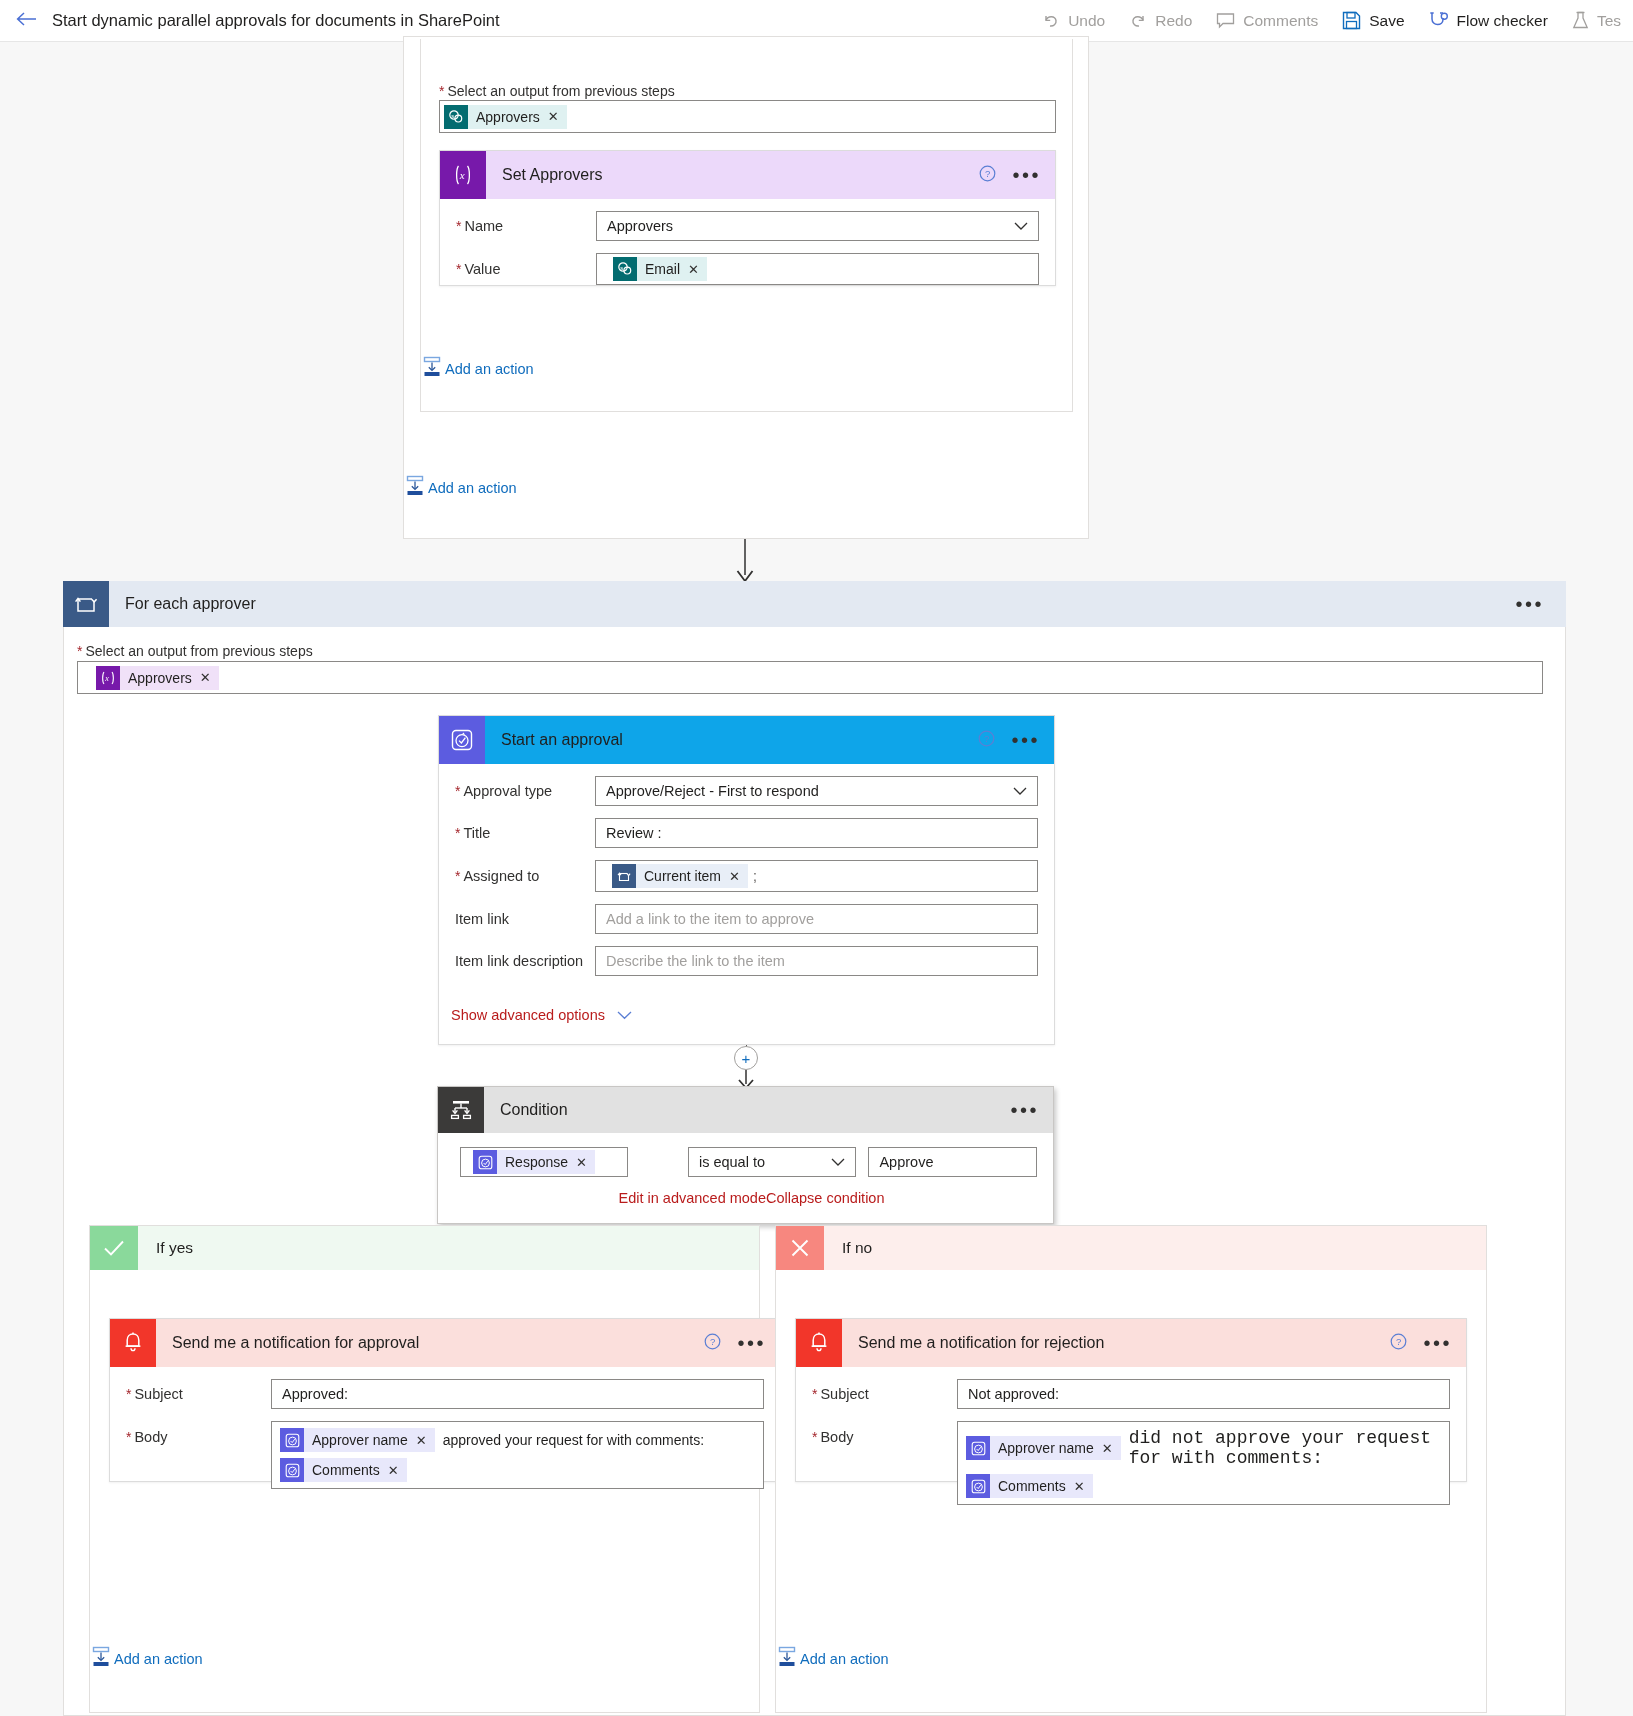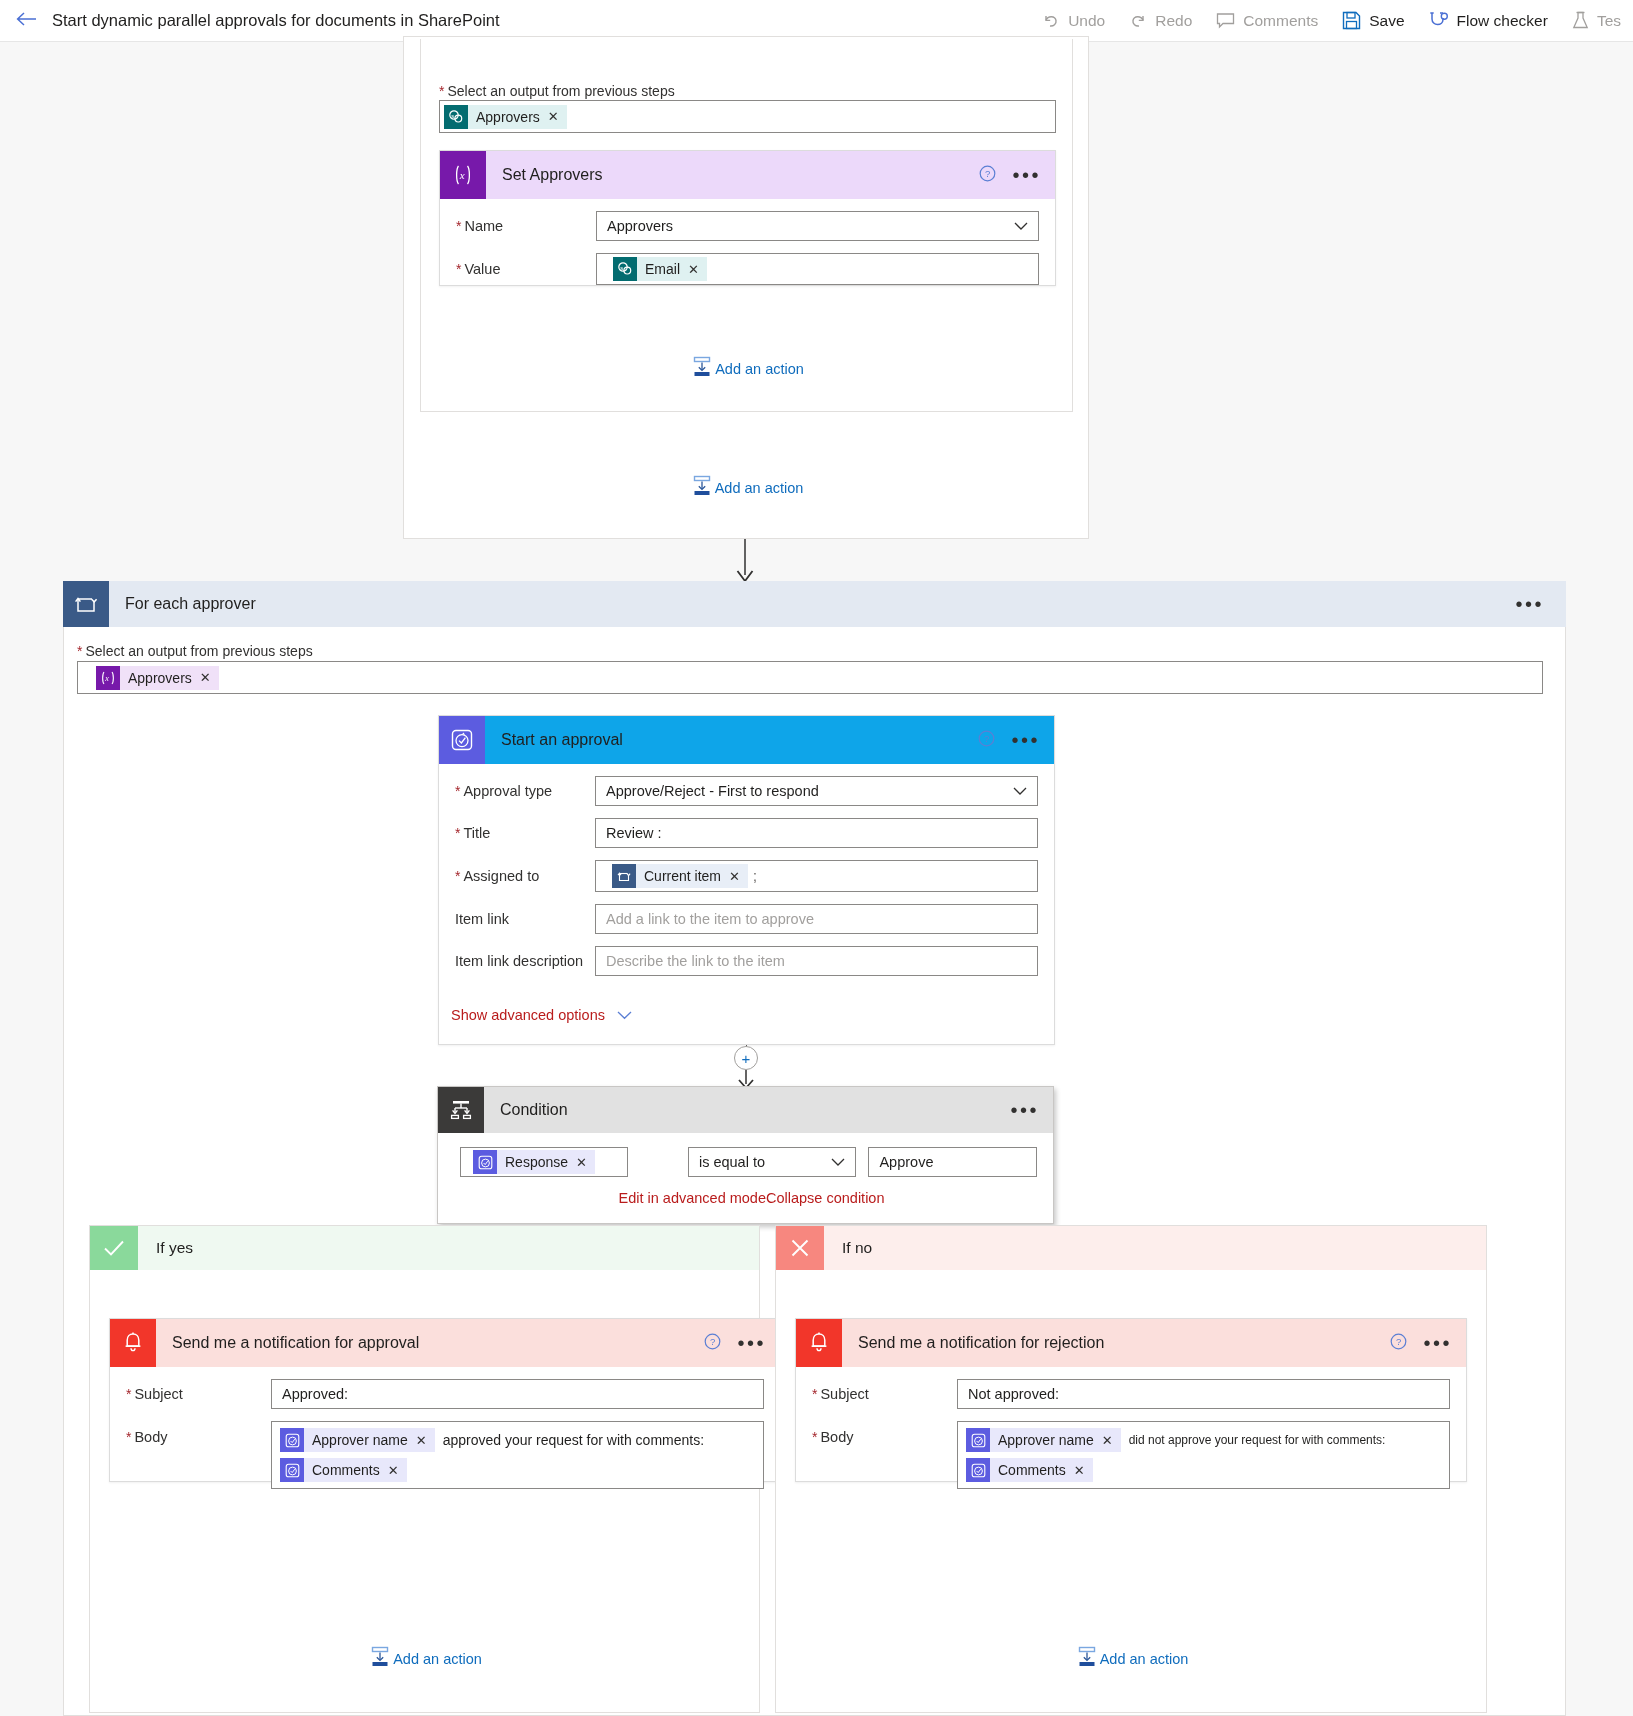--- a/index.html
+++ b/index.html
@@ -102,21 +102,21 @@
   .tk-var .tk-ico{ background:#7719aa; }
   .tk-var .tk-lbl{ background:#f0e1f8; }
   .tk-loop .tk-ico{ background:#3a5a87; }
   .tk-loop .tk-lbl{ background:#e8eef7; }
   .tk-apr .tk-ico{ background:#5c5ce0; }
   .tk-apr .tk-lbl{ background:#e8e8fb; }
 
   
   .link{ color:#b91c1c; cursor:pointer; font-size:14.5px; }
   .add-action{
-    display:flex; align-items:center; justify-content:center; gap:2px;
+    display:flex; align-items:center; gap:2px;
     cursor:pointer;
   }
   .add-action .lbl{ color:#0f6cbd; font-size:14.5px; }
 
   
   .vline{ position:absolute; width:1px; background:#605e5c; }
   .plus-circle{
     position:absolute; width:24px; height:24px; border-radius:50%;
     background:#fff; border:1px solid #a19f9d;
     display:flex; align-items:center; justify-content:center;
@@ -707,21 +707,21 @@
                         <rect x="2.2" y="2.2" width="12.6" height="12.6" rx="2.4" fill="none" stroke="#fff" stroke-width="1.1"></rect>
                         <circle cx="8.5" cy="9" r="3.9" fill="none" stroke="#fff" stroke-width="1"></circle>
                         <path d="M6.6 9 L8.2 10.6 L10.7 7.2" fill="none" stroke="#fff" stroke-width="1"></path>
                       </svg>
                   </span>
                   <span class="tk-lbl">
                       <span>Approver name</span>
                       <span class="tk-x">✕</span>
                     </span>
                 </span>
-                <span style="font-size:12px;">did not approve your request for  with comments:</span>
+                <span style="font-size:18px;font-family:Liberation Mono, monospace;">did not approve your request for  with comments:</span>
               </div>
               <div style="display:flex; align-items:center; margin-top:6px;">
                 <span class="token tk-apr">
                   <span class="tk-ico">
                     <svg width="17" height="17" viewBox="0 0 17 17">
                         <rect x="2.2" y="2.2" width="12.6" height="12.6" rx="2.4" fill="none" stroke="#fff" stroke-width="1.1"></rect>
                         <circle cx="8.5" cy="9" r="3.9" fill="none" stroke="#fff" stroke-width="1"></circle>
                         <path d="M6.6 9 L8.2 10.6 L10.7 7.2" fill="none" stroke="#fff" stroke-width="1"></path>
                       </svg>
                   </span>

